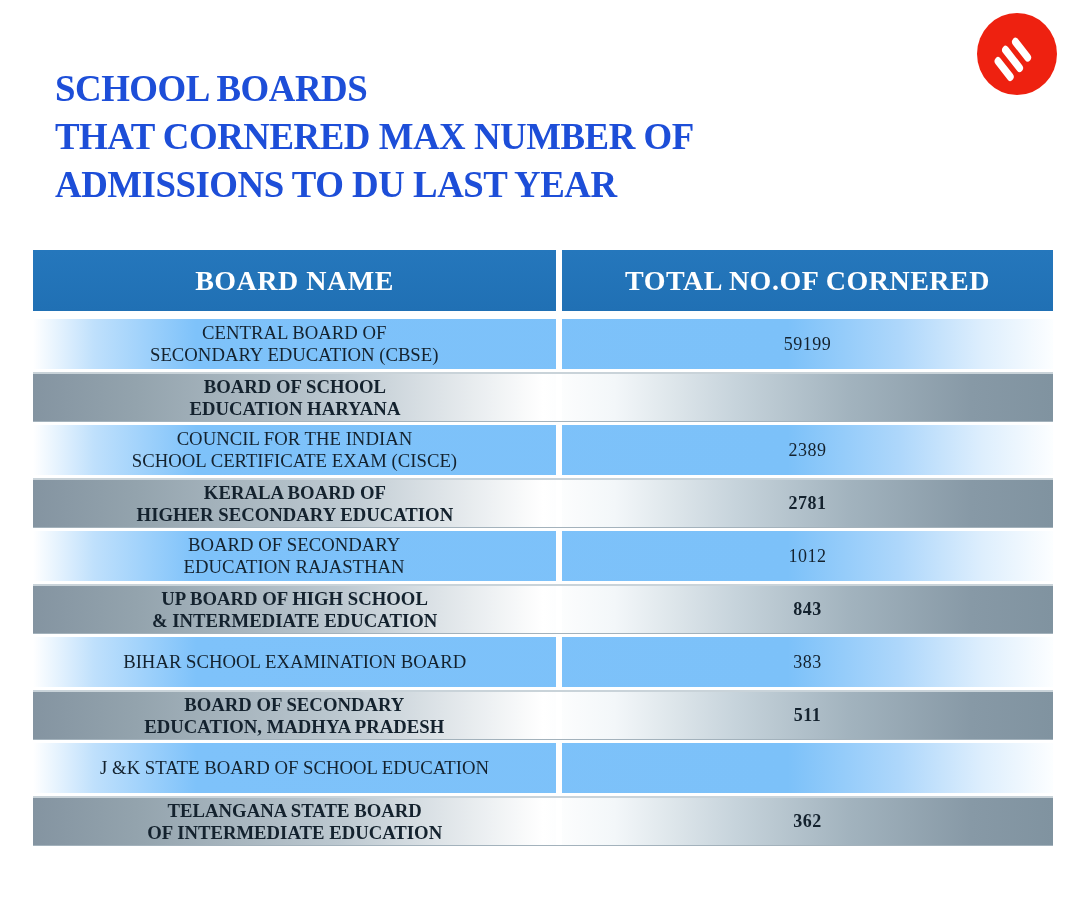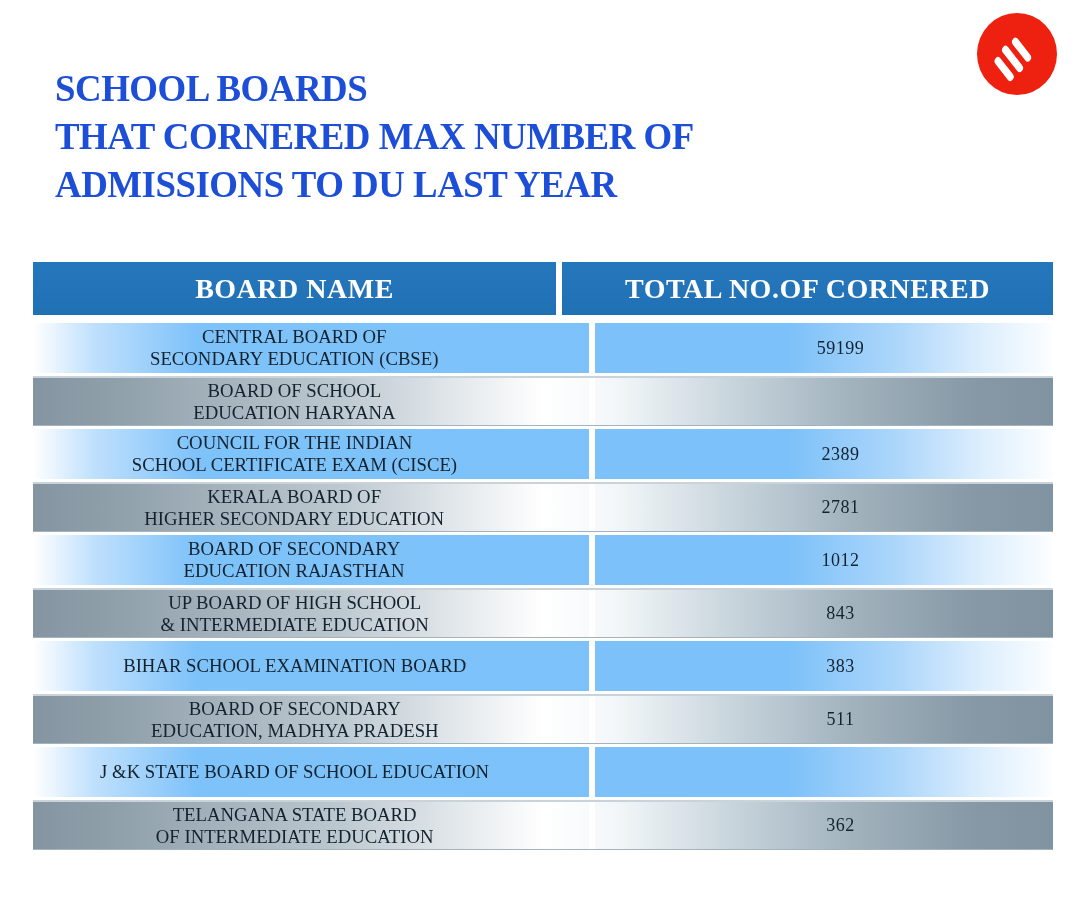--- a/index.html
+++ b/index.html
@@ -19,47 +19,47 @@
   }
   .title .tline { display: block; transform: scaleX(0.97); transform-origin: left center; white-space: nowrap; }
 
   .data-table {
     position: absolute; left: 33px; top: 250px; width: 1020px;
   }
 
   .trow { display: flex; width: 100%; }
 
   .thead {
-    height: 53px; margin-bottom: 8px;
+    height: 61px; margin-bottom: 8px;
     background: linear-gradient(180deg, #2577bc 0%, #2070b4 100%);
-    margin-top: 12px;
   }
   .thead .cell { color: #ffffff; font-weight: bold; font-size: 28px; letter-spacing: 0.5px; }
 
   .cell {
     display: flex; align-items: center; justify-content: center;
     text-align: center; color: #14222e;
   }
   .cell-left  { width: 523px; }
   .col-div    { width: 6px; background: #ffffff; flex: none; }
   .cell-right { flex: 1; }
 
-  .row { height: 50px; margin-bottom: 3px; gap: 33px; }
+  .row { height: 50px; margin-bottom: 3px; }
 
   .row.blue {
     background: linear-gradient(90deg,
       #ffffff 0%, #bfe0fc 6%, #7ec2fa 16%, #7cc1f9 74%,
       #aed7fb 85%, #ddeefd 93%, #fcfeff 100%);
   }
   .row.gray {
     background: linear-gradient(90deg,
       #8494a1 0%, #93a3ad 10%, #bcc8d0 30%, #ffffff 50%, #f3f7f9 57%,
       #c6d3db 69%, #a2b3be 80%, #8799a6 92%, #8093a0 100%);
     border-top: 2px solid #c9d3d9;
     border-bottom: 1px solid #a3b2bc;
+    font-weight: bold;
   }
 
   .board-text {
     font-size: 19.5px; line-height: 22px; white-space: pre-line;
     transform: scaleX(0.96); transform-origin: center;
   }
   .num-text { font-size: 18px; letter-spacing: 0.5px; }
 </style>
 </head>
 <body>

